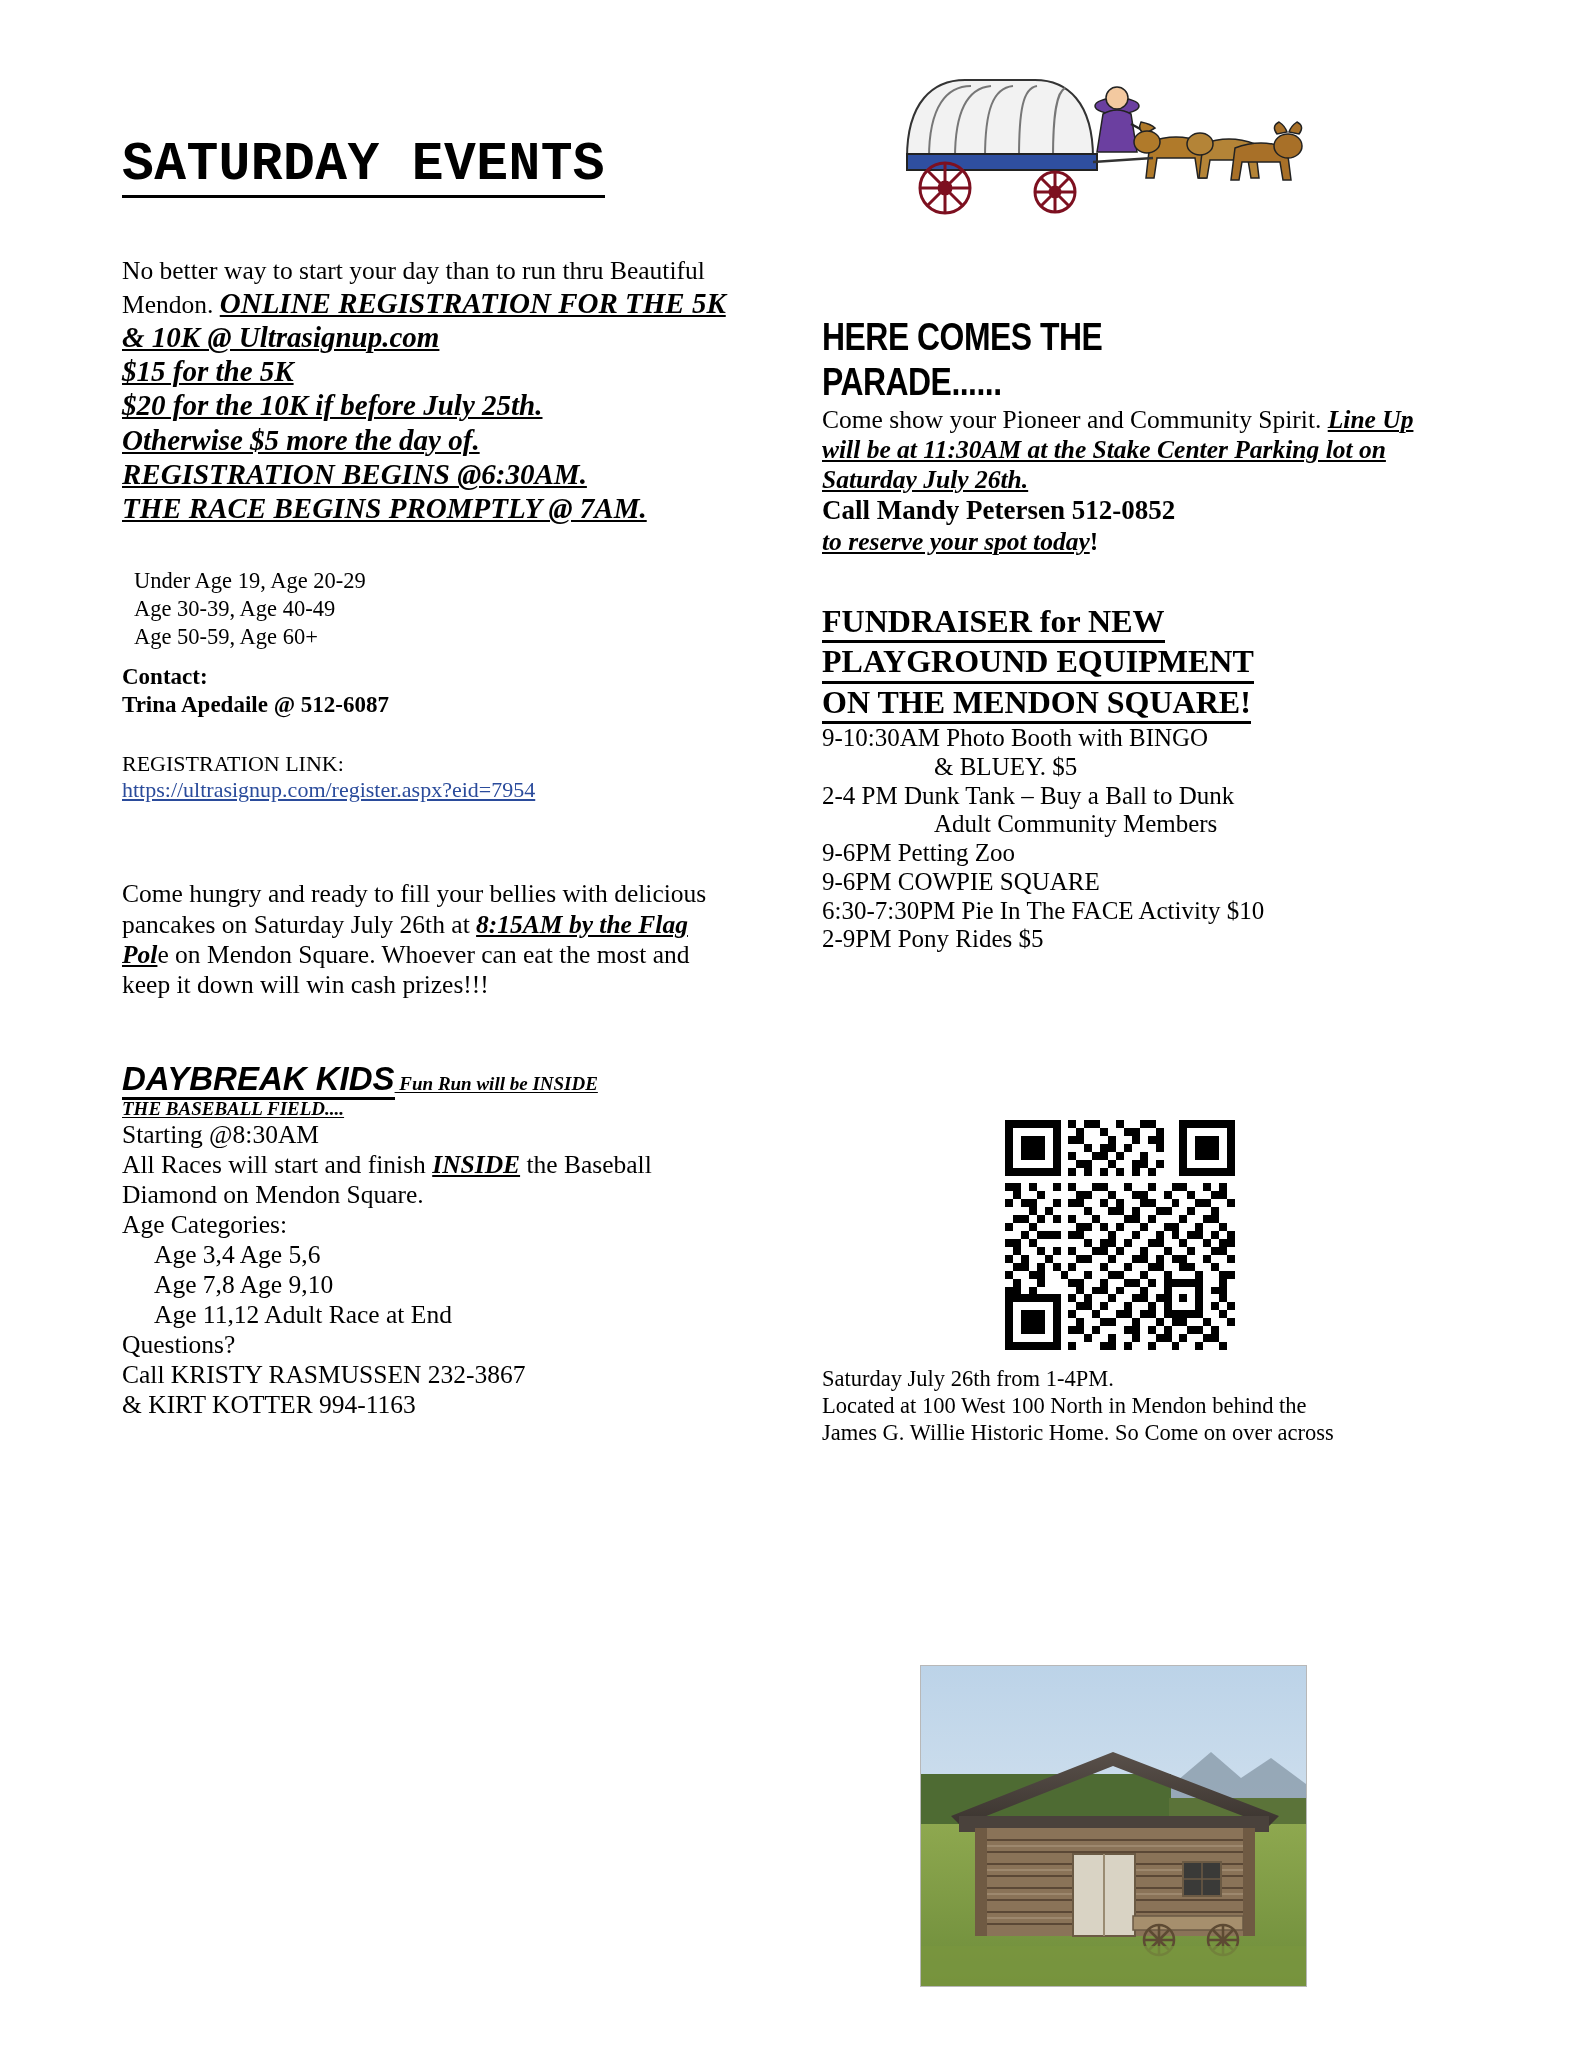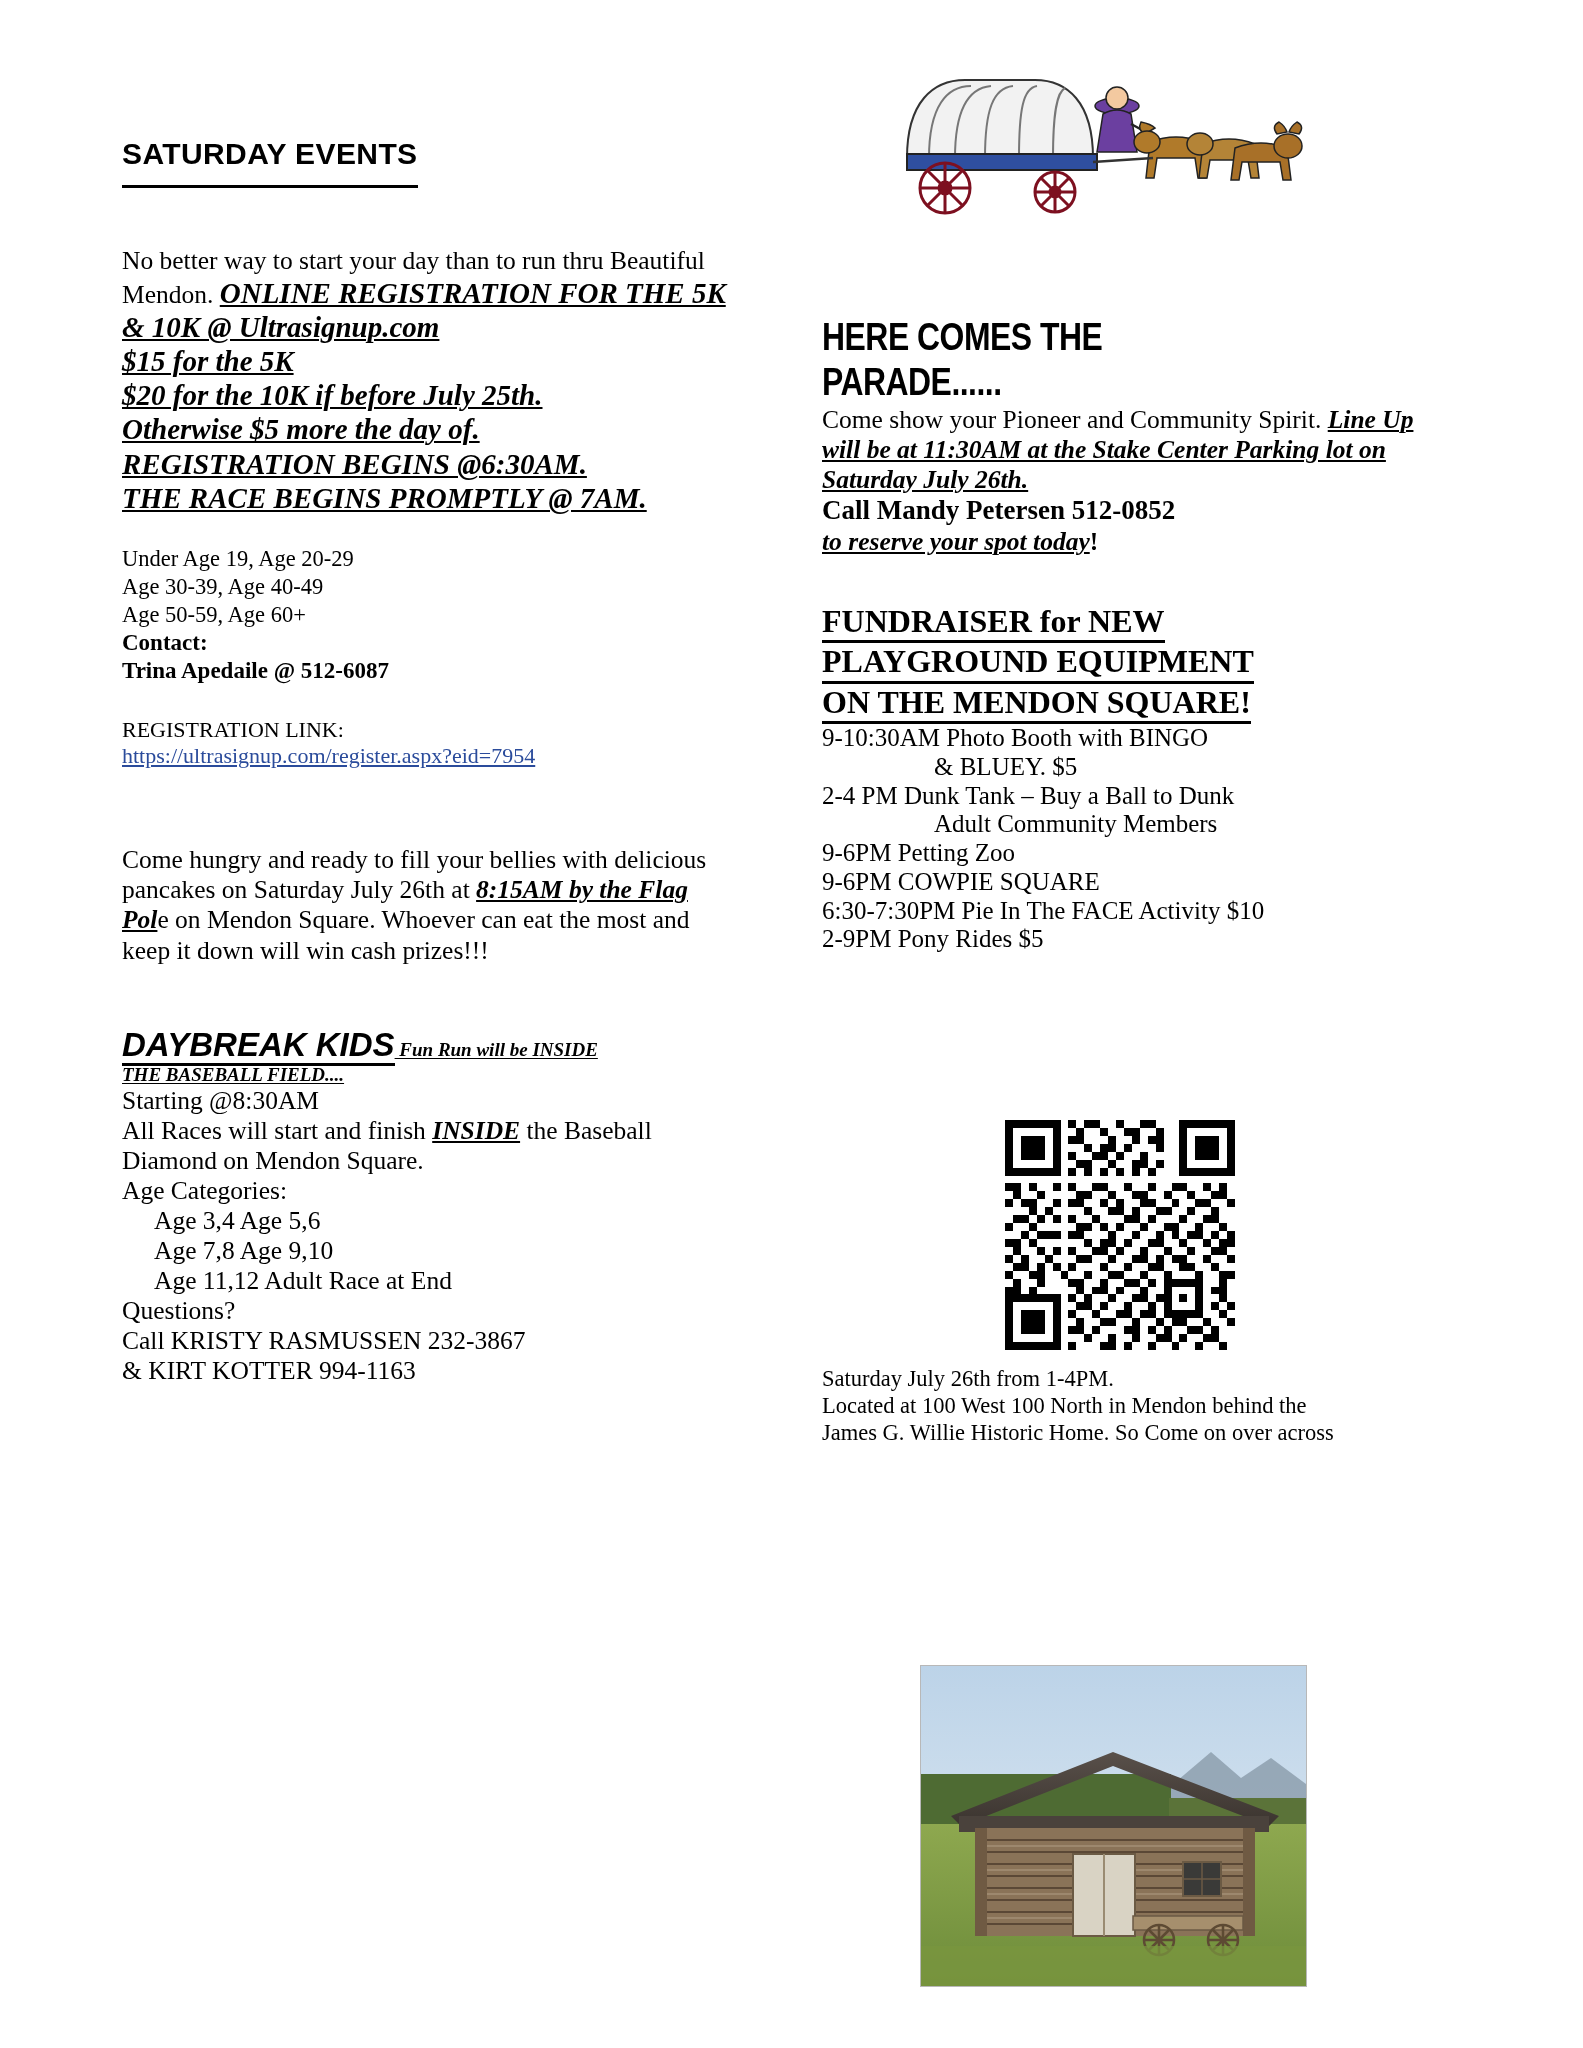--- a/index.html
+++ b/index.html
@@ -22,29 +22,29 @@
     width:610px;
   }
   .col-right{
     position:absolute;
     left:822px; top:315px;
     width:610px;
   }
 
   
   h1.saturday{
-    font-family:Liberation Sans, sans-serif;
-    font-weight:bold;
-    font-size:30px;
+    font-family:Liberation Mono, monospace;
+    font-weight:bold;
+    font-size:53px;
     line-height:1.05;
     margin:0 0 58px 0;
     letter-spacing:0.4px;
     display:inline-block;
     border-bottom:3px solid #000;
-    padding-bottom:15px;
+    padding-bottom:1px;
   }
   .h-sunrise{
     font-family:"Liberation Serif",serif;
     font-weight:bold;
     font-size:40px;
     line-height:1.12;
     margin:0;
   }
   .h-sunrise span{
     display:inline-block;
@@ -70,21 +70,21 @@
   }
   .para-emph{
     margin:0;
     font-size:25.5px;
     line-height:1.18;
   }
 
   .small-list{
     font-size:22.5px;
     line-height:1.24;
-    margin:0;
+    margin:12px;
   }
   .contact-b{font-weight:bold;font-size:23px;line-height:1.24;}
 
   .reg-link-label{font-size:22px;line-height:1.25;margin:0;}
   .reg-link{
     font-size:22px;
     color:#2a4b9b;
     text-decoration:underline;
     word-break:break-all;
     display:inline-block;

